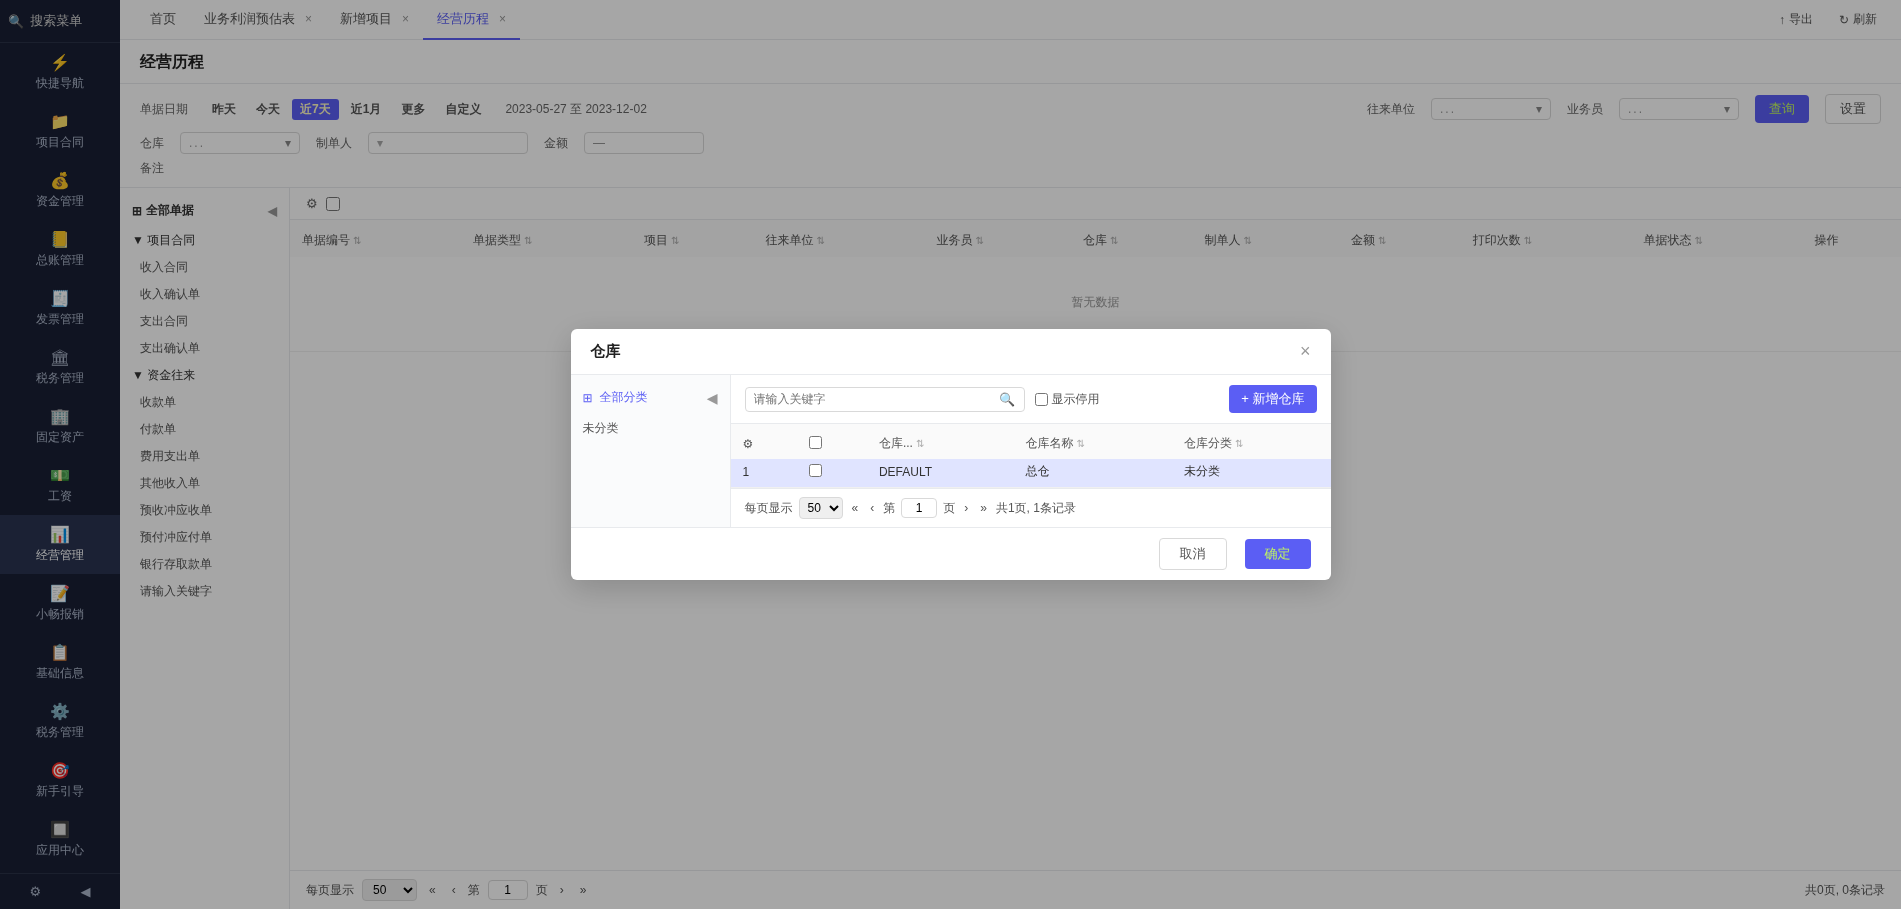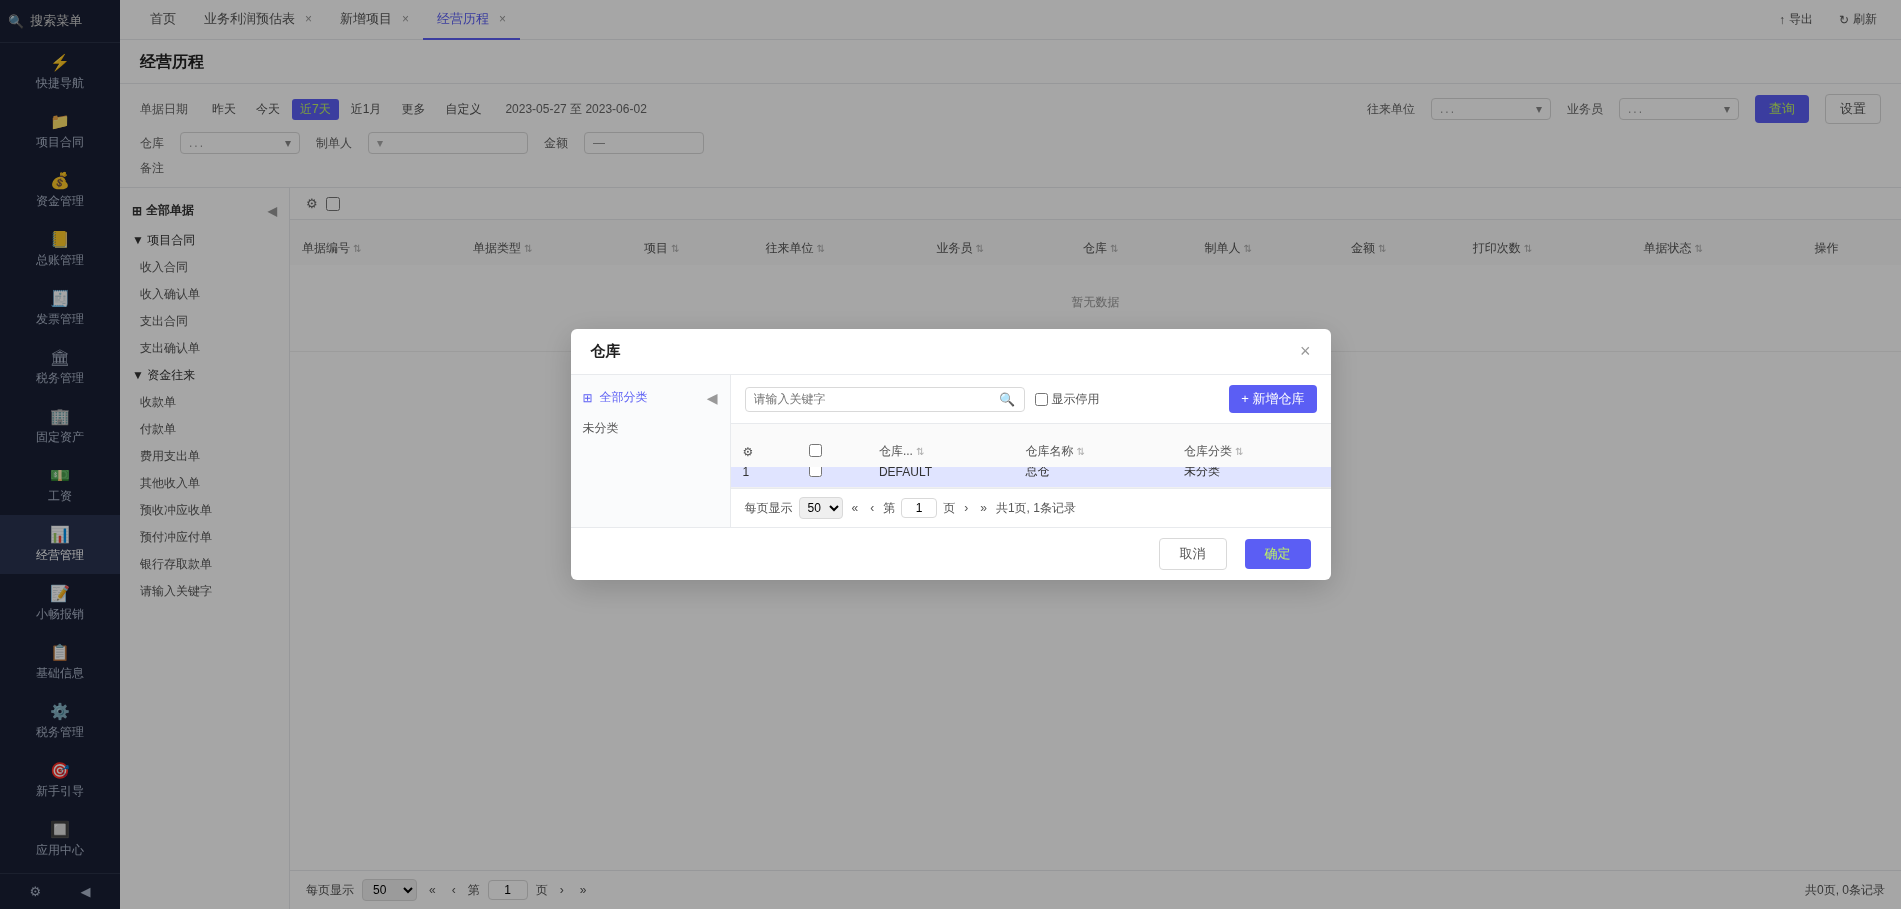--- a/index.html
+++ b/index.html
@@ -109,22 +109,23 @@
     }
     .filter-row { display: flex; align-items: center; gap: 16px; margin-bottom: 8px; flex-wrap: wrap; }
     .filter-label { color: #666; font-size: 12px; white-space: nowrap; }
     .date-options { display: flex; gap: 4px; align-items: center; }
     .date-opt {
       padding: 2px 8px;
       font-size: 12px;
       color: #555;
       cursor: pointer;
       border-radius: 3px;
-    }
-    .date-opt.active { background: #5b5ef4; color: #bef264; }
+      font-weight: bold;
+    }
+    .date-opt.active { background: #5b5ef4; color: #fef9c3; }
     .date-range { font-size: 12px; color: #666; }
     .filter-select {
       display: flex; align-items: center; gap: 4px;
       border: 1px solid #d9d9d9; border-radius: 4px;
       padding: 3px 8px; font-size: 12px; color: #888;
       cursor: pointer; min-width: 120px;
     }
     .filter-select .dots { color: #999; letter-spacing: 2px; }
     .btn-query {
       background: #5b5ef4; color: #bef264;
@@ -193,21 +194,21 @@
     }
     table { width: 100%; border-collapse: collapse; font-size: 12px; }
     thead tr { background: #fafafa; }
     th {
       padding: 8px 12px;
       text-align: left;
       font-weight: 500;
       color: #555;
       border-bottom: 1px solid #e8eaed;
       white-space: nowrap;
-      position: sticky; top: 12px; background: #fafafa; z-index: 1;
+      position: sticky; top: 4px; background: #fafafa; z-index: 1;
     }
     td { padding: 8px 12px; border-bottom: 1px solid #f0f0f0; color: #333; }
     .empty-row td { text-align: center; color: #999; padding: 40px; }
 
     
     .pagination {
       background: #fff;
       padding: 8px 16px;
       display: flex; align-items: center; gap: 8px;
       border-top: 1px solid #e8eaed;
@@ -463,21 +464,21 @@
     <div class="filter-row">
       <span class="filter-label">单据日期</span>
       <div class="date-options">
         <span class="date-opt">昨天</span>
         <span class="date-opt">今天</span>
         <span class="date-opt active">近7天</span>
         <span class="date-opt">近1月</span>
         <span class="date-opt">更多</span>
         <span class="date-opt">自定义</span>
       </div>
-      <span class="date-range">2023-05-27 至 2023-06-02</span>
+      <span class="date-range">2023-05-27 至 2023-12-02</span>
       <div style="flex:1"></div>
       <span class="filter-label">往来单位</span>
       <div class="filter-select">
         <span class="dots">...</span>
         <span style="margin-left:auto;">▾</span>
       </div>
       <span class="filter-label">业务员</span>
       <div class="filter-select">
         <span class="dots">...</span>
         <span style="margin-left:auto;">▾</span>

